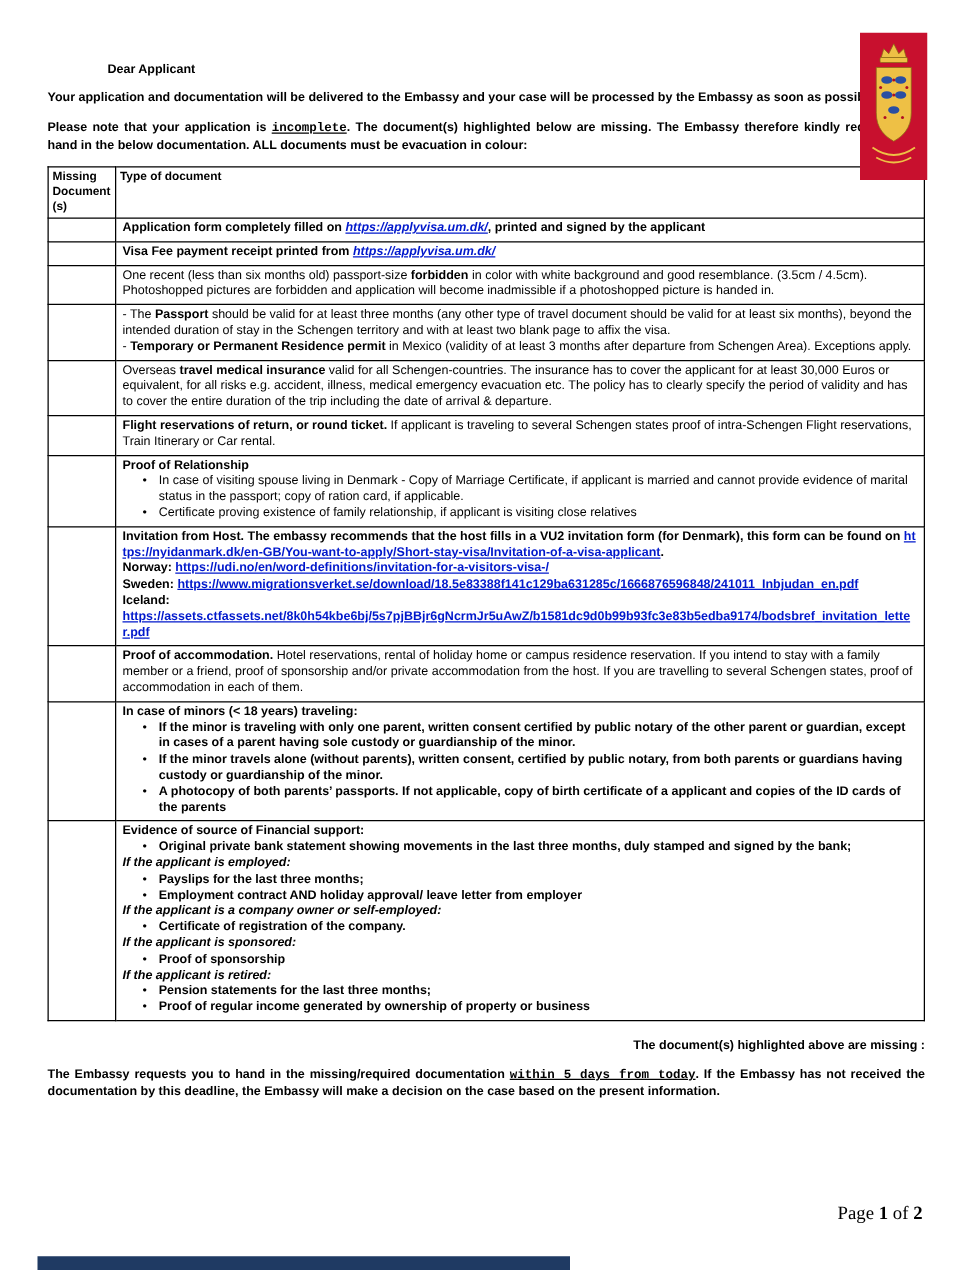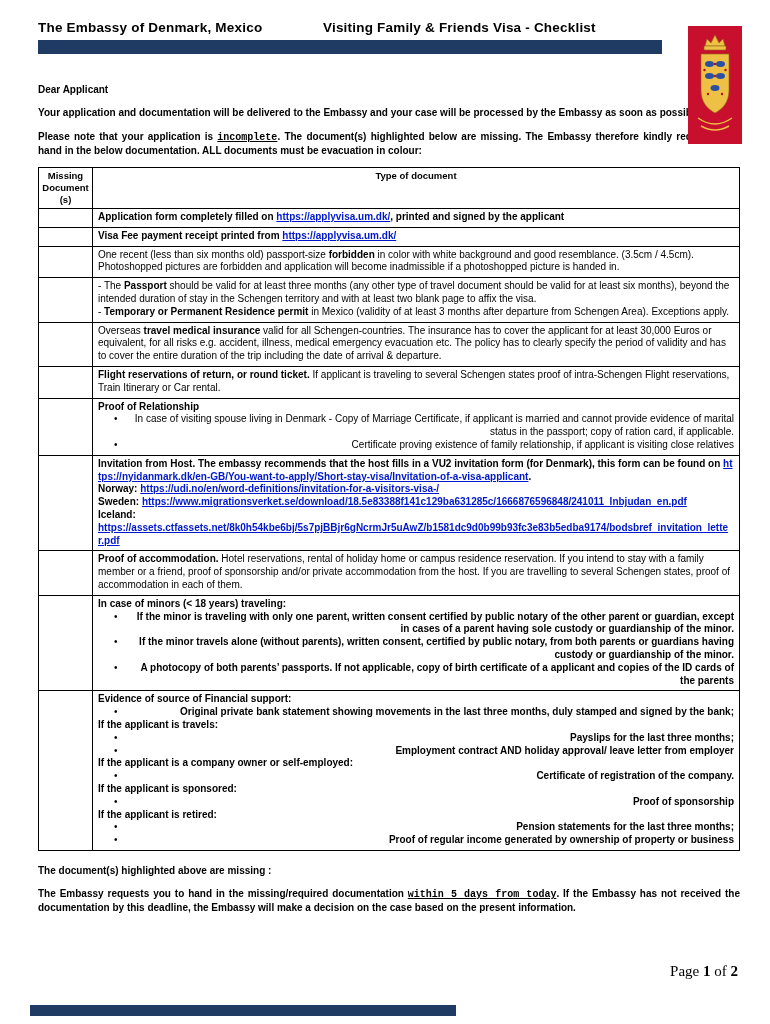--- a/index.html
+++ b/index.html
@@ -15,64 +15,57 @@
   .page { padding: 20px 30px 0 38px; }
 
   
   .header-titles { display: flex; align-items: baseline; }
   .title-left  { font-weight: bold; font-size: 13.5px; width: 285px; letter-spacing: .2px; }
   .title-right { font-weight: bold; font-size: 13.5px; letter-spacing: .2px; }
   .navy-bar { height: 14px; background: #1f3a63; margin-top: 5px; width: 624px; }
 
   .emblem { position: absolute; top: 26px; right: 28px; width: 54px; height: 118px; }
 
-  .salutation { font-size: 10px; font-weight: bold; margin-top: 30px; }
+  .salutation { font-size: 10px; font-weight: bold; margin-top: 30px; margin-left: 48px; }
 
   .para { font-size: 10px; line-height: 1.32; margin: 11px 0 0 0; }
   .bold-para { font-weight: bold; }
   .justify { text-align: justify; }
 
   
   .checklist { width: 100%; border-collapse: collapse; margin-top: 9px;
                font-size: 10px; line-height: 1.28; table-layout: fixed; }
   col.c1 { width: 54px; }
   .checklist th, .checklist td { border: 1px solid #000; vertical-align: top; text-align: left; }
-  .checklist th { font-size: 9.5px; font-weight: bold; padding: 2px 3px; text-align: center; }
+  .checklist th { font-size: 9.5px; font-weight: bold; padding: 2px 3px; }
   .checklist td { padding: 2px 5px 3px 5px; }
 
   .pblock { margin: 0; }
   .li { display: flex; padding-left: 16px; }
   .bullet { flex: none; width: 13px; }
-  .li-text { flex: 1; text-align: right; }
+  .li-text { flex: 1; }
 
   .b { font-weight: bold; }
-  .i { }
+  .i { font-style: italic; }
   .u { text-decoration: underline; font-family: Liberation Mono, monospace; }
   a.doc-link { color: #0018cc; text-decoration: underline; word-break: break-all; cursor: pointer; }
 
-  .closing-heading { font-size: 10px; font-weight: bold; margin-top: 14px; }
+  .closing-heading { font-size: 10px; font-weight: bold; margin-top: 14px; text-align: right; }
 
   .page-indicator { position: absolute; right: 32px; bottom: 44px;
                     font-family: "Liberation Serif", serif; font-size: 15px; }
   .pg-num { font-weight: bold; }
 
   .bottom-bar { position: absolute; left: 30px; bottom: 8px; width: 426px; height: 11px; background: #1f3a63; }
 </style>
 </head>
 <body>
 
 <div class="page">
 
-  <div class="header">
-    <div class="header-titles">
-      <div class="title-left">The Embassy of Denmark, Mexico</div>
-      <div class="title-right">Visiting Family &amp; Friends Visa - Checklist</div>
-    </div>
-    <div class="navy-bar"></div>
-  </div>
 
   <div class="salutation">Dear Applicant</div>
 
   <p class="para bold-para"><span class="b">Your application and documentation will be delivered to the Embassy and your case will be processed by the Embassy as soon as possible.</span></p>
   <p class="para bold-para justify"><span class="b">Please note that your application is </span><span class="b u">incomplete</span><span class="b">. The document(s) highlighted below are missing. The Embassy therefore kindly requests you hand in the below documentation. </span><span class="b">ALL documents must be evacuation in colour:</span></p>
 
   <table class="checklist">
     <colgroup>
         <col class="c1">
         <col>
@@ -170,21 +163,21 @@
           </td>
         </tr>
         <tr>
           <td></td>
           <td>
             <div class="pblock"><span class="b">Evidence of source of Financial support:</span></div>
             <div class="li">
               <span class="bullet">•</span>
               <span class="li-text"><span class="b">Original private bank statement showing movements in the last three months, duly stamped and signed by the bank;</span></span>
             </div>
-            <div class="pblock"><span class="b i">If the applicant is travels:</span></div>
+            <div class="pblock"><span class="b i">If the applicant is employed:</span></div>
             <div class="li">
               <span class="bullet">•</span>
               <span class="li-text"><span class="b">Payslips for the last three months;</span></span>
             </div>
             <div class="li">
               <span class="bullet">•</span>
               <span class="li-text"><span class="b">Employment contract AND holiday approval/ leave letter from employer</span></span>
             </div>
             <div class="pblock"><span class="b i">If the applicant is a company owner or self-employed:</span></div>
             <div class="li">

